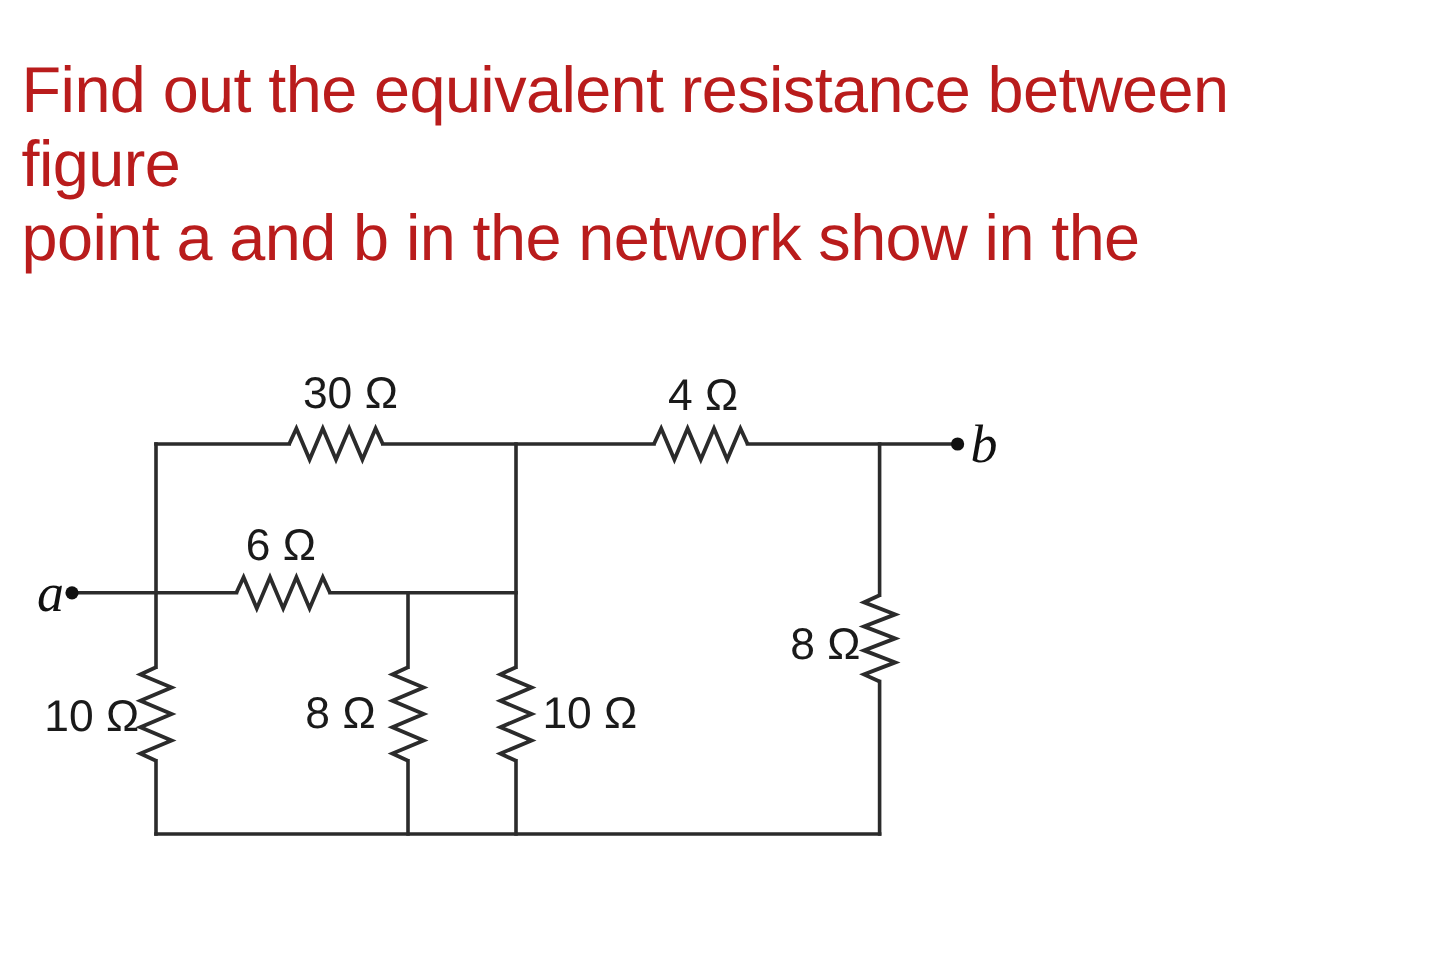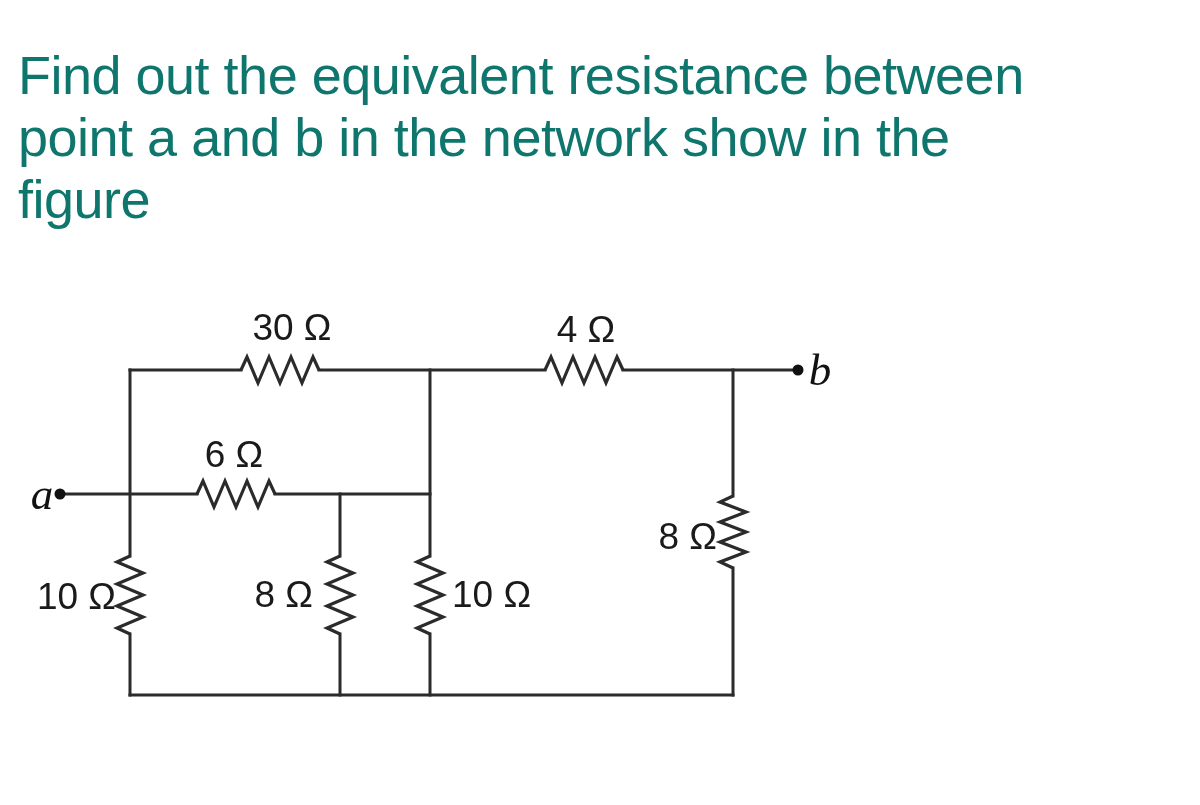--- a/index.html
+++ b/index.html
@@ -13,21 +13,21 @@
     height: 805px;
     background: #ffffff;
     overflow: hidden;
     font-family: "Liberation Sans", sans-serif;
   }
   .question {
     position: absolute;
     left: 18px;
     top: 44px;
     width: 1170px;
-    color: #0f766e;
+    color: #b91c1c;
     font-size: 54px;
     line-height: 62px;
     letter-spacing: -0.5px;
     font-weight: 400;
   }
   .question .q-line {
     white-space: nowrap;
   }
   .circuit-svg {
     position: absolute;
@@ -65,22 +65,22 @@
     fill: #111111;
   }
 </style>
 </head>
 <body>
 
 <div class="page">
 
   <div class="question">
     <div class="q-line">Find out the equivalent resistance between</div>
+    <div class="q-line">figure</div>
     <div class="q-line">point a and b in the network show in the</div>
-    <div class="q-line">figure</div>
   </div>
 
   <svg class="circuit-svg" viewBox="0 0 1200 805">
 
     <g>
 
       <path class="wire" d="M130,370 H241 M319,370 H545 M623,370 H798"></path>
 
       <path class="wire" d="M130,370 V556 M130,634 V695"></path>
 

